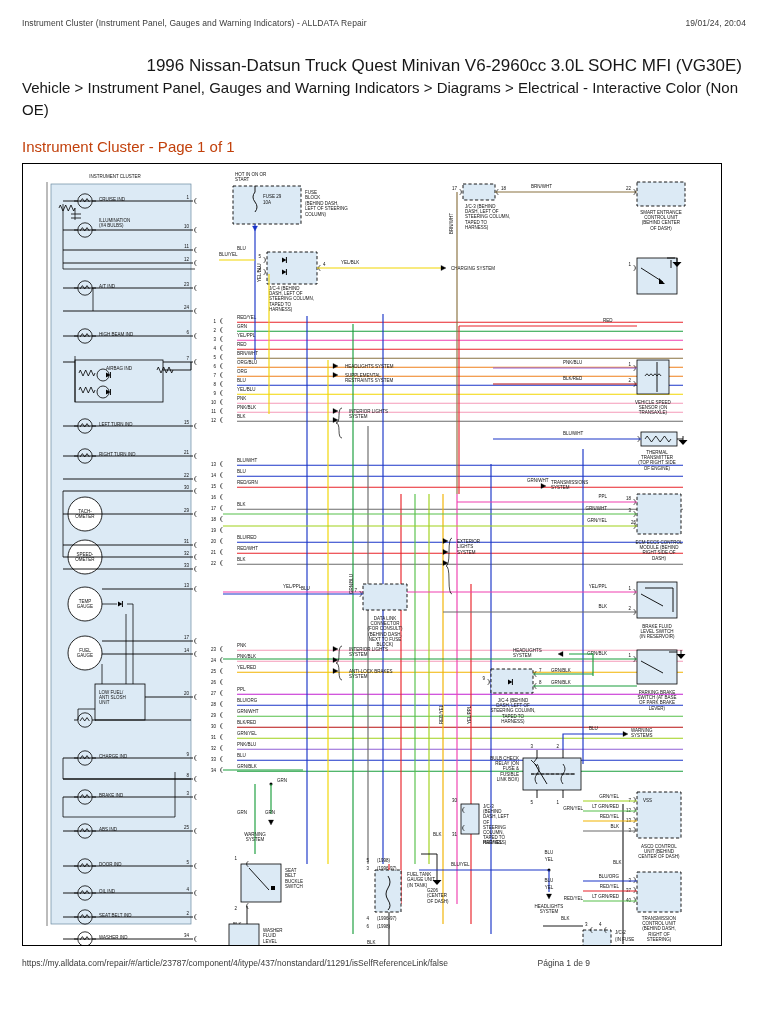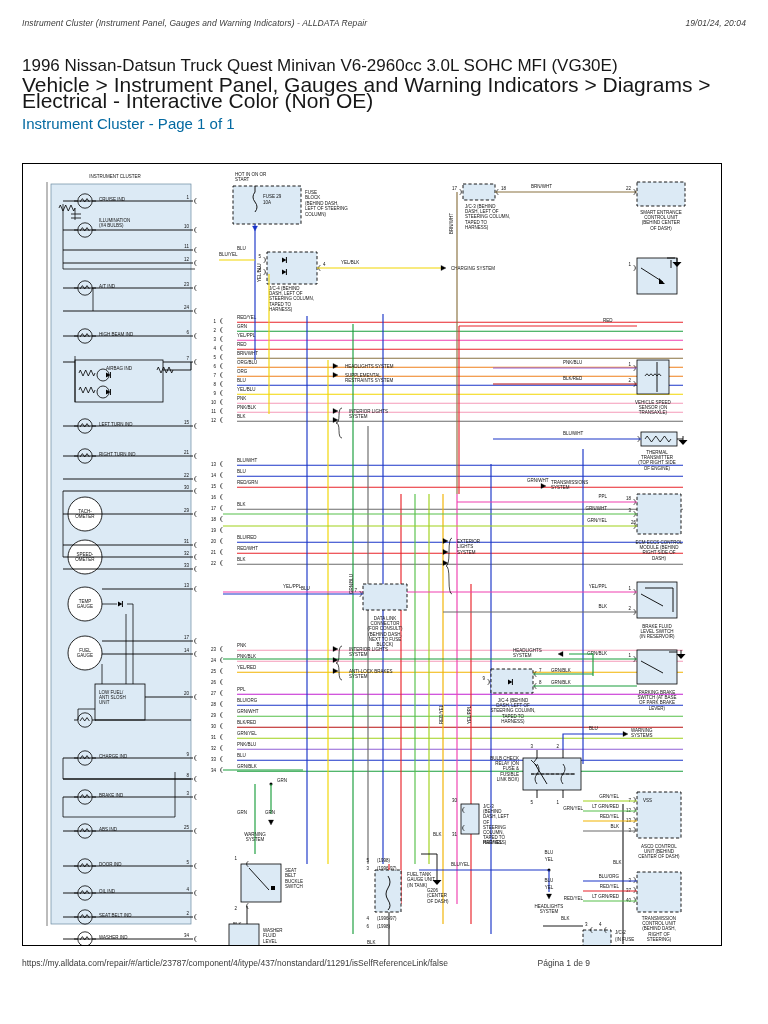--- a/index.html
+++ b/index.html
@@ -11,26 +11,26 @@
     color: #1a1a1a;
     overflow: hidden;
   }
   #page { position: relative; width: 768px; height: 1024px; background:#fff; }
 
   
   .hdr-bar {
     position: absolute; left: 0; top: 18px; width: 768px;
     display: flex; justify-content: space-between; align-items: baseline;
     padding: 0 22px;
-    font-size: 8.5px; color: #3a3a3a; letter-spacing: .1px; font-style: italic;
+    font-size: 8.5px; color: #3a3a3a; letter-spacing: .1px;
   }
   .doc-title-block { position: absolute; left: 22px; top: 54px; width: 720px; }
-  .doc-line1 { font-size: 17px; line-height: 23px; color: #171717; }
-  .doc-line2 { font-size: 21px; line-height: 16px; color: #171717; }
-  .doc-line3 { font-size: 15px; line-height: 24px; color: #0369a1; margin-top: 3px; }
+  .doc-line1 { font-size: 17px; line-height: 23px; color: #171717; text-align: right; }
+  .doc-line2 { font-size: 15px; line-height: 22px; color: #171717; }
+  .doc-line3 { font-size: 15px; line-height: 24px; color: #c2410c; margin-top: 14px; }
 
   
   .ftr-bar {
     position: absolute; left: 0; top: 958px; width: 612px;
     display: flex; justify-content: space-between; align-items: baseline;
     padding: 0 22px;
     font-size: 8.5px; color: #3a3a3a;
   }
 
   

